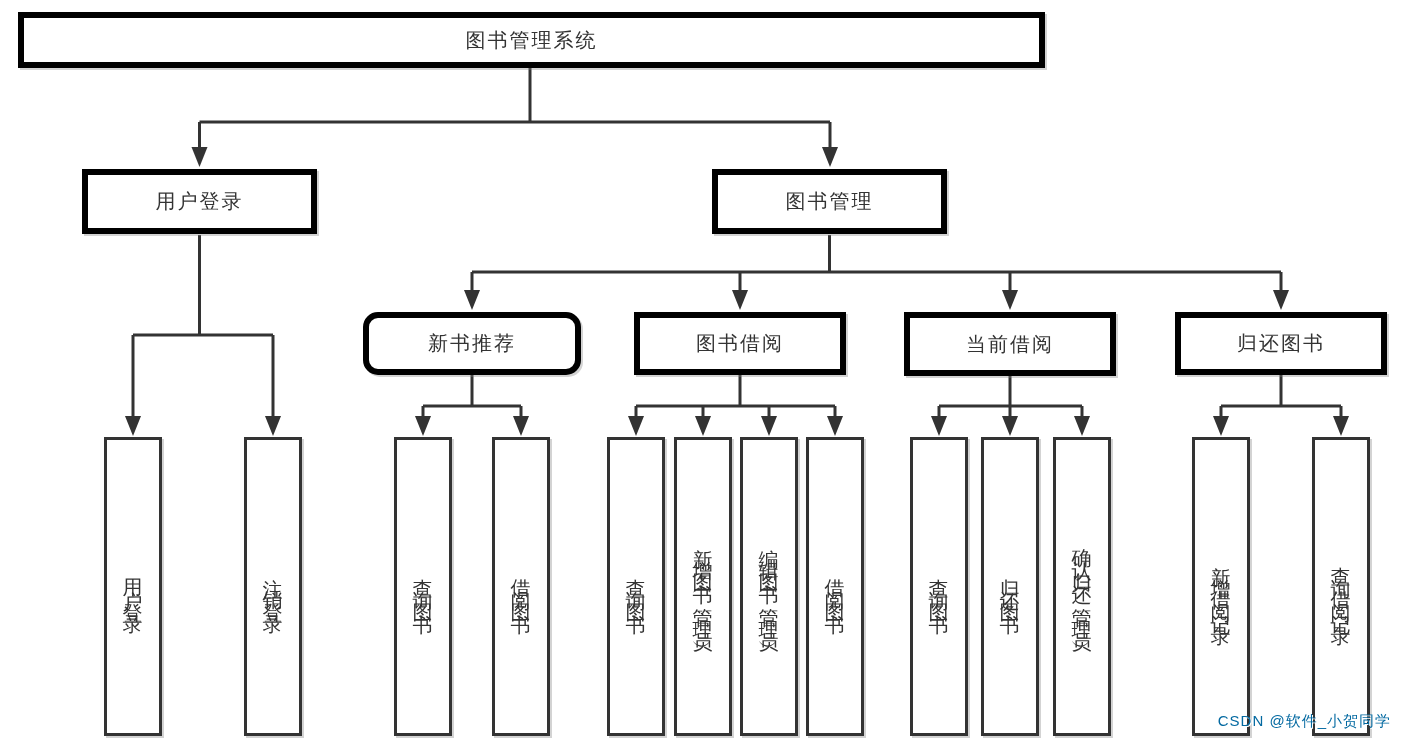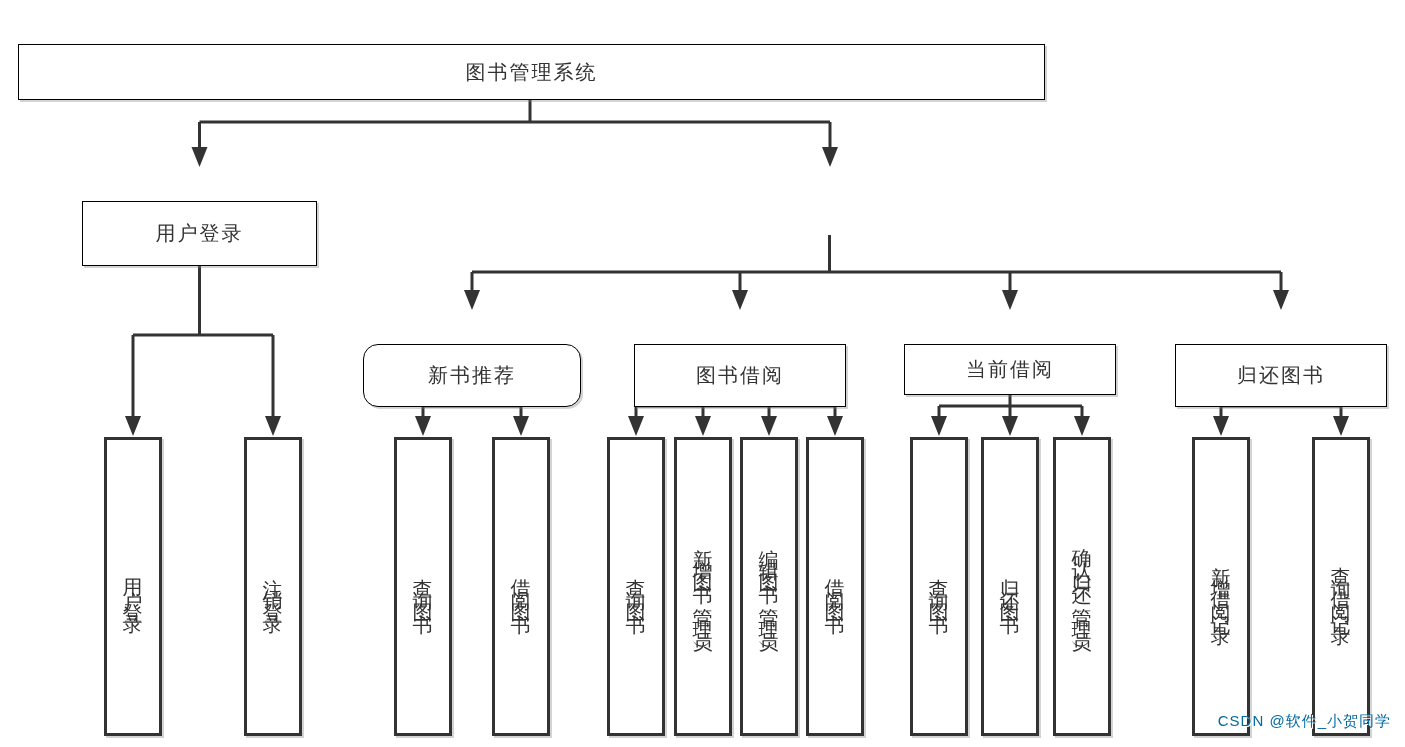--- a/index.html
+++ b/index.html
@@ -3,25 +3,24 @@
 <meta charset="utf-8">
 <style>
   html,body { margin:0; padding:0; background:#ffffff; }
   .stage {
     position:relative; width:1405px; height:747px; background:#ffffff;
     font-family:"Liberation Sans","DejaVu Sans",sans-serif; overflow:hidden;
   }
   svg.wires { position:absolute; left:0; top:0; width:1405px; height:747px; z-index:1; }
   .hnode {
     position:absolute; box-sizing:border-box; background:#ffffff;
-    border:1px solid #000000; z-index:2;
+    border:6px solid #000000; z-index:2;
     display:flex; align-items:center; justify-content:center;
     font-size:20px; color:#333333; letter-spacing:2px;
     box-shadow:2px 2px 0 rgba(130,130,130,0.35);
-    margin-top:32px;
   }
   .leaf {
     position:absolute; top:437px; height:299px; width:58px;
     box-sizing:border-box; background:#ffffff; border:3px solid #333333; z-index:2;
     display:flex; align-items:center; justify-content:center;
     box-shadow:2px 2px 0 rgba(130,130,130,0.35);
   }
   .leaf span {
     writing-mode:vertical-lr; text-orientation:mixed;
     font-size:20px; color:#333333; letter-spacing:12px;
@@ -93,28 +92,31 @@
       <polygon points="1333,416 1349,416 1341,436" fill="#333333"></polygon>
     </svg>
 
   <div class="hnode" style="left:18px; top:12px; width:1027px; height:56px;">
     <span>图书管理系统</span>
   </div>
 
   <div class="hnode" style="left:82px; top:169px; width:235px; height:65px;">
     <span>用户登录</span>
   </div>
+  <div class="hnode" style="left:712px; top:169px; width:235px; height:65px;">
+    <span>图书管理</span>
+  </div>
 
   <div class="hnode" style="left:363px; top:312px; width:218px; height:63px;border-radius:15px;">
     <span>新书推荐</span>
   </div>
   <div class="hnode" style="left:634px; top:312px; width:212px; height:63px;">
     <span>图书借阅</span>
   </div>
-  <div class="hnode" style="left:904px; top:312px; width:212px; height:51px;">
+  <div class="hnode" style="left:904px; top:312px; width:212px; height:64px;">
     <span>当前借阅</span>
   </div>
   <div class="hnode" style="left:1175px; top:312px; width:212px; height:63px;">
     <span>归还图书</span>
   </div>
 
   <div class="leaf" style="left:104px;">
     <span>用户登录</span>
   </div>
   <div class="leaf" style="left:244px;">

